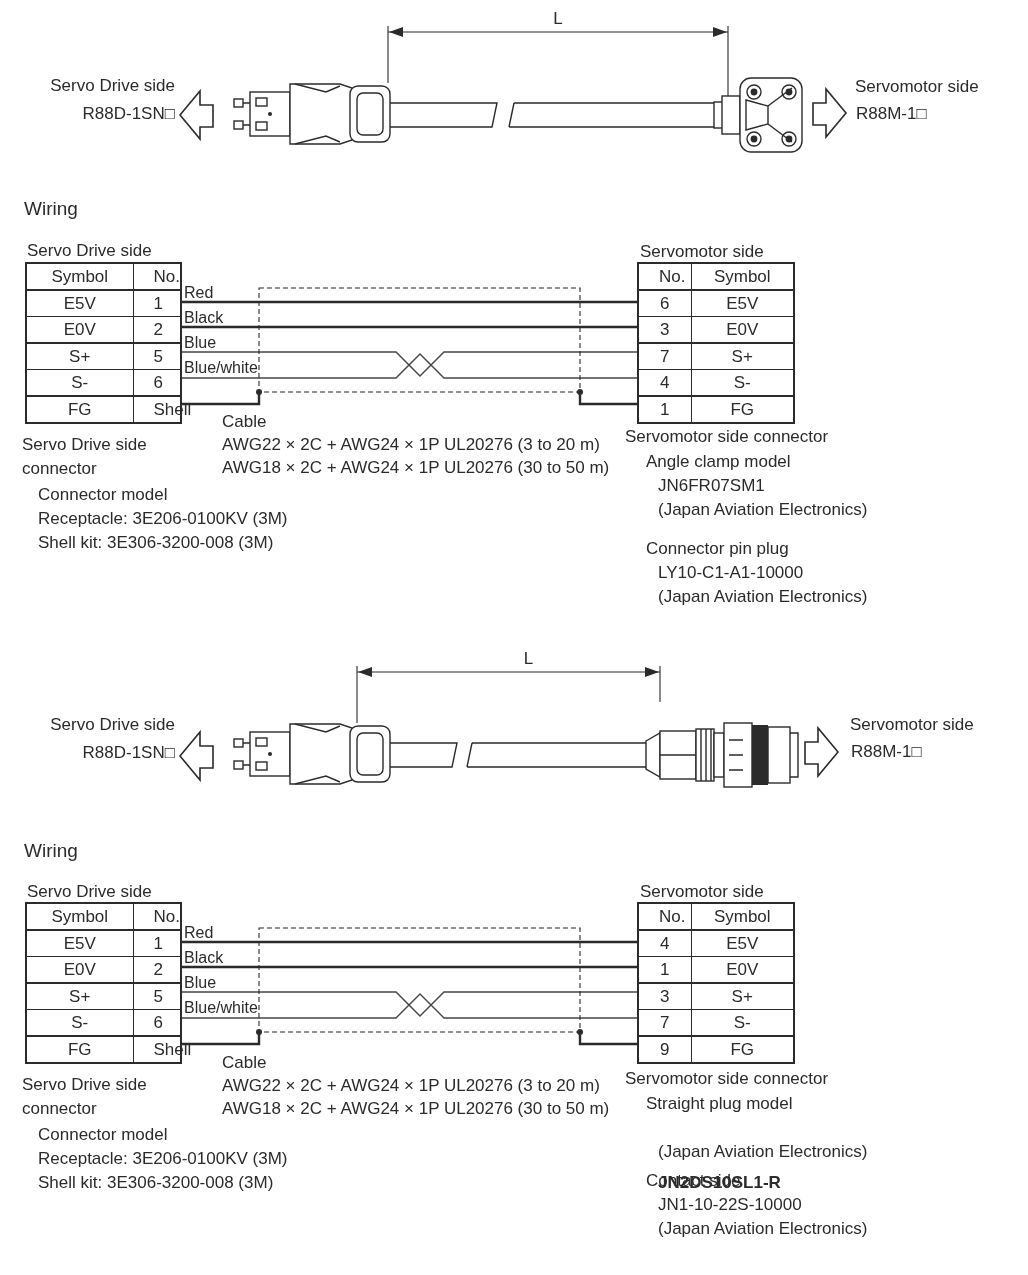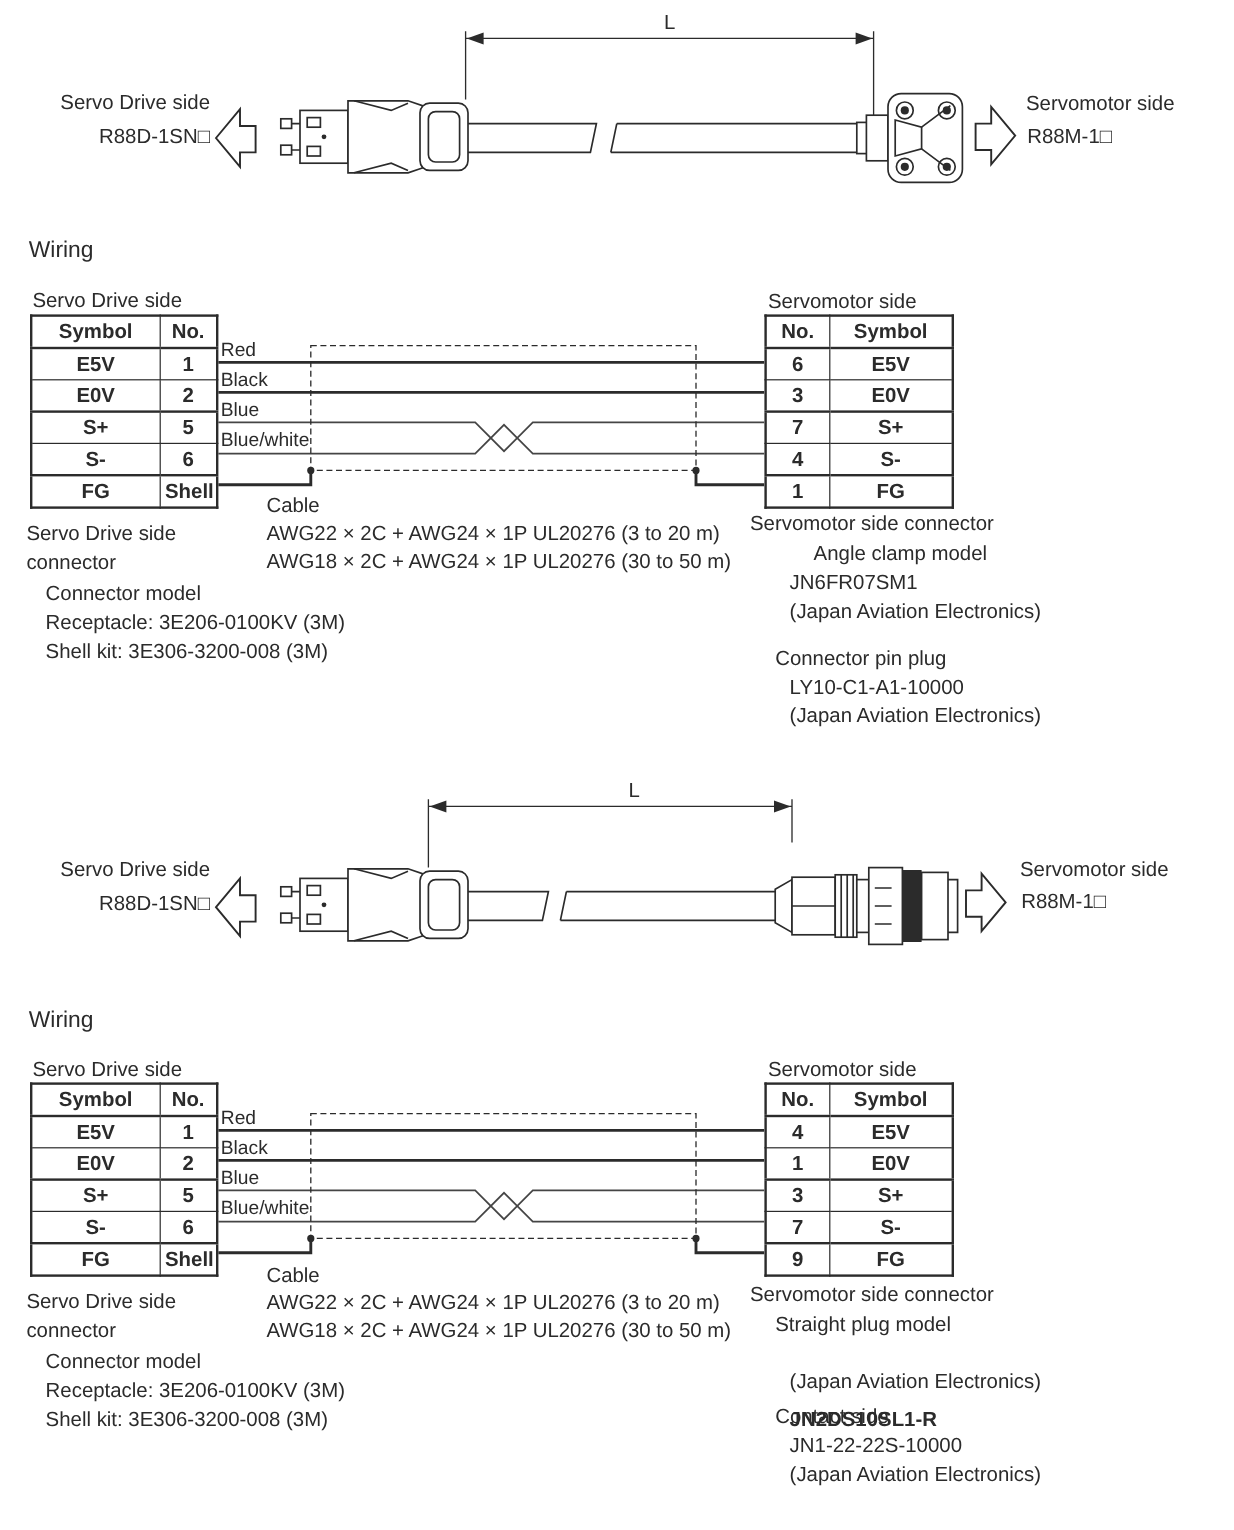--- a/index.html
+++ b/index.html
@@ -6,22 +6,22 @@
   #page{position:relative;width:1028px;height:1275px;background:#ffffff;
         font-family:"Liberation Sans",sans-serif;color:#2b2b2b;overflow:hidden;}
   #gfx{position:absolute;left:0;top:0;z-index:0;}
   .txt{position:absolute;z-index:2;white-space:nowrap;font-size:17px;line-height:1.1;}
   .h{font-size:19px;text-align:center;}
   .ctr{text-align:center;}
   .rgt{text-align:right;}
   .wtable{position:absolute;z-index:2;border-collapse:collapse;table-layout:fixed;
           background:#fff;font-size:17px;color:#2b2b2b;text-align:center;
           border:2px solid #2b2b2b;}
-  .wtable th,.wtable td{border:1px solid #2b2b2b;height:25px;padding:0 4px;
-          font-weight:bold;line-height:1;}
+  .wtable th,.wtable td{border:1px solid #2b2b2b;height:25px;padding:0 20px;
+          font-weight:normal;line-height:1;}
   .wtable thead th{border-bottom:2px solid #2b2b2b;}
   .wtable tbody tr:nth-child(2) td{border-bottom:2px solid #2b2b2b;}
   .wtable tbody tr:nth-child(4) td{border-bottom:2px solid #2b2b2b;}
   
   .t{fill:none;stroke:#2b2b2b;stroke-width:1.4;}
   .tw{fill:#fff;stroke:#2b2b2b;stroke-width:1.4;}
   .d{fill:none;stroke:#2b2b2b;stroke-width:1.1;}
   .w2{fill:none;stroke:#2b2b2b;stroke-width:2.4;}
   .w1{fill:none;stroke:#454545;stroke-width:1.4;}
   .dash{fill:none;stroke:#2b2b2b;stroke-width:1.1;stroke-dasharray:5 3;}
@@ -223,21 +223,21 @@
   <div class="txt" style="left:222px;top:436px;">AWG22 × 2C + AWG24 × 1P UL20276 (3 to 20 m)</div>
   <div class="txt" style="left:222px;top:459px;">AWG18 × 2C + AWG24 × 1P UL20276 (30 to 50 m)</div>
 
   <div class="txt" style="left:22px;top:436px;">Servo Drive side</div>
   <div class="txt" style="left:22px;top:460px;">connector</div>
   <div class="txt" style="left:38px;top:486px;">Connector model</div>
   <div class="txt" style="left:38px;top:510px;">Receptacle: 3E206-0100KV (3M)</div>
   <div class="txt" style="left:38px;top:534px;">Shell kit: 3E306-3200-008 (3M)</div>
 
   <div class="txt" style="left:625px;top:428px;">Servomotor side connector</div>
-  <div class="txt" style="left:678px;top:453px;">Angle clamp model</div>
+  <div class="txt" style="left:646px;top:453px;">Angle clamp model</div>
   <div class="txt" style="left:658px;top:477px;">JN6FR07SM1</div>
   <div class="txt" style="left:658px;top:501px;">(Japan Aviation Electronics)</div>
   <div class="txt" style="left:646px;top:540px;">Connector pin plug</div>
   <div class="txt" style="left:658px;top:564px;">LY10-C1-A1-10000</div>
   <div class="txt" style="left:658px;top:588px;">(Japan Aviation Electronics)</div>
 
   <div class="txt ctr" style="left:377px;top:650px;width:303px;">L</div>
   <div class="txt rgt" style="left:20px;top:716px;width:155px;">Servo Drive side</div>
   <div class="txt rgt" style="left:20px;top:744px;width:155px;">R88D-1SN□</div>
   <div class="txt" style="left:850px;top:716px;">Servomotor side</div>
@@ -330,16 +330,16 @@
   <div class="txt" style="left:22px;top:1100px;">connector</div>
   <div class="txt" style="left:38px;top:1126px;">Connector model</div>
   <div class="txt" style="left:38px;top:1150px;">Receptacle: 3E206-0100KV (3M)</div>
   <div class="txt" style="left:38px;top:1174px;">Shell kit: 3E306-3200-008 (3M)</div>
 
   <div class="txt" style="left:625px;top:1070px;">Servomotor side connector</div>
   <div class="txt" style="left:646px;top:1095px;text-align:right;">Straight plug model</div>
   <div class="txt" style="left:658px;top:1174px;font-weight:bold;">JN2DS10SL1-R</div>
   <div class="txt" style="left:658px;top:1143px;">(Japan Aviation Electronics)</div>
   <div class="txt" style="left:646px;top:1172px;">Contact side</div>
-  <div class="txt" style="left:658px;top:1196px;">JN1-22-22S-10000</div>
+  <div class="txt" style="left:658px;top:1196px;">JN1-10-22S-10000</div>
   <div class="txt" style="left:658px;top:1220px;">(Japan Aviation Electronics)</div>
 
 </div>
 
 </body></html>

